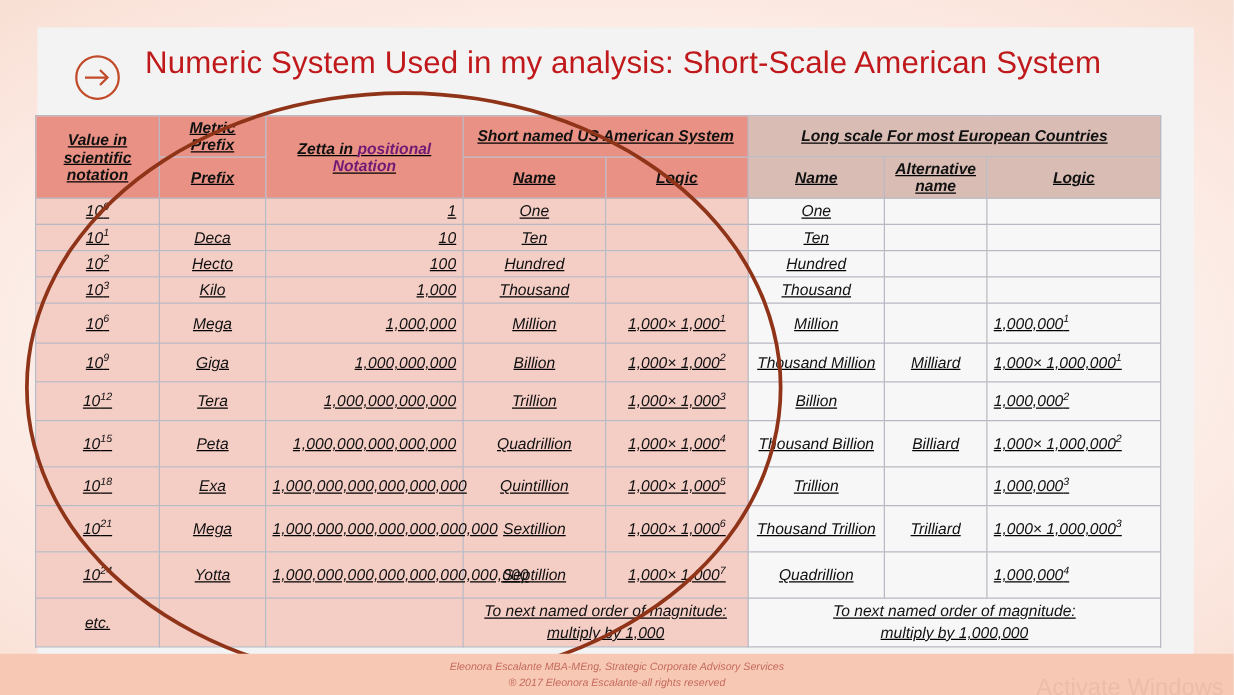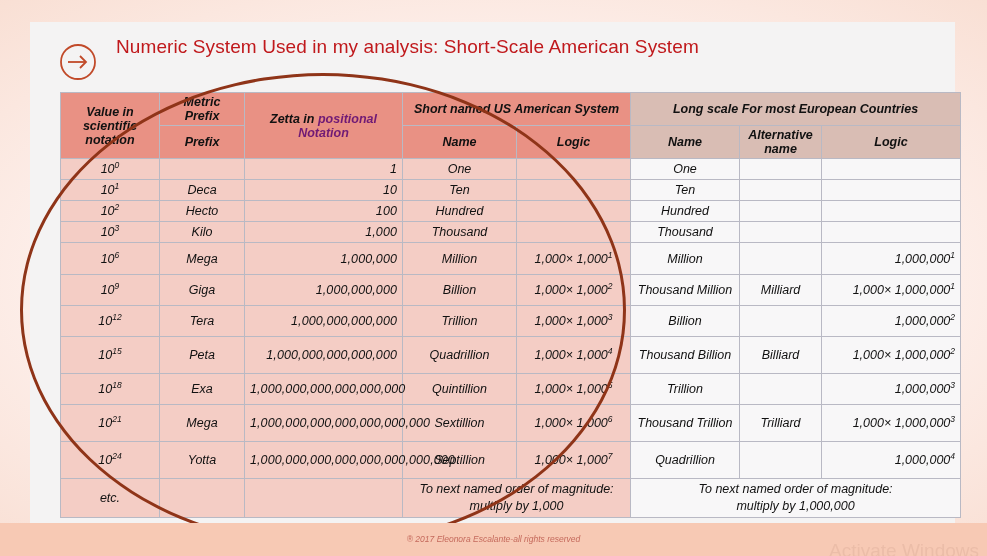--- a/index.html
+++ b/index.html
@@ -19,26 +19,26 @@
     background:#f4f3f3;
   }
   
   .hdr{position:absolute;left:58px;top:38px;width:860px;height:50px;}
   .arrow-badge{
     position:absolute;left:0;top:4px;width:40px;height:40px;
   }
   .title{
     position:absolute;left:58px;top:-2px;
     font-family:"Liberation Sans",sans-serif;
-    font-size:19px;color:#c0191c;letter-spacing:.1px;white-space:nowrap;
+    font-size:25px;color:#c0191c;letter-spacing:.1px;white-space:nowrap;
   }
   
   .tbl{
-    position:absolute;left:60px;top:92px;width:900px;
-    border-collapse:collapse;table-layout:fixed;
+    position:absolute;left:28px;top:92px;width:900px;
+    border-collapse:collapse;table-layout:fixed;text-decoration:underline;
   }
   .tbl td,.tbl th{
     border:1px solid #b9b9c4;
     padding:2px 5px;
     font-style:italic;
     font-size:12.5px;
     color:#111;
     vertical-align:middle;
   }
   
@@ -47,21 +47,21 @@
   .h-muted{color:#701a75;}
   .h-all-muted{background:#e99184;font-weight:bold;text-align:center;color:#d9756c;font-size:12.5px;line-height:1.15;}
   
   .c-sci{background:#f4cdc5;text-align:center;font-size:13px;}
   .c-prefix{background:#f4cdc5;text-align:center;font-size:13px;}
   .c-pos{background:#f4cdc5;text-align:right;font-size:9px;letter-spacing:.1px;}
   .c-sname{background:#f4cdc5;text-align:center;font-size:13px;}
   .c-slogic{background:#f4cdc5;text-align:center;font-size:12.5px;}
   .c-lname{background:#f8f7f8;text-align:center;font-size:11.5px;}
   .c-lalt{background:#f8f7f8;text-align:center;font-size:12.5px;}
-  .c-llogic{background:#f8f7f8;text-align:right;font-size:12.5px;margin-top:48px;}
+  .c-llogic{background:#f8f7f8;text-align:left;font-size:12.5px;margin-top:48px;}
   .c-etc{background:#f4cdc5;text-align:center;font-size:12.5px;}
   .c-note-l{background:#f4cdc5;text-align:center;font-size:9.5px;line-height:1.35;}
   .c-note-r{background:#f8f7f8;text-align:center;font-size:9.5px;line-height:1.35;}
   sup{font-size:.68em;vertical-align:super;line-height:0;}
   
   .oval{
     position:absolute;left:20px;top:73px;width:600px;height:468px;
     border:3px solid #8f3418;border-radius:50%/50%;
     pointer-events:none;
   }
@@ -248,16 +248,17 @@
           <span>To next named order of magnitude:</span><br>
           <span>multiply by 1,000,000</span>
         </td>
       </tr>
     </tfoot>
   </table>
 
   <div class="oval"></div>
 
   <div class="credit">
+    <span>Eleonora Escalante MBA-MEng, Strategic Corporate Advisory Services</span>
     <span>® 2017 Eleonora Escalante-all rights reserved</span>
   </div>
   <div class="watermark">Activate Windows</div>
 </div>
 
 </body></html>

